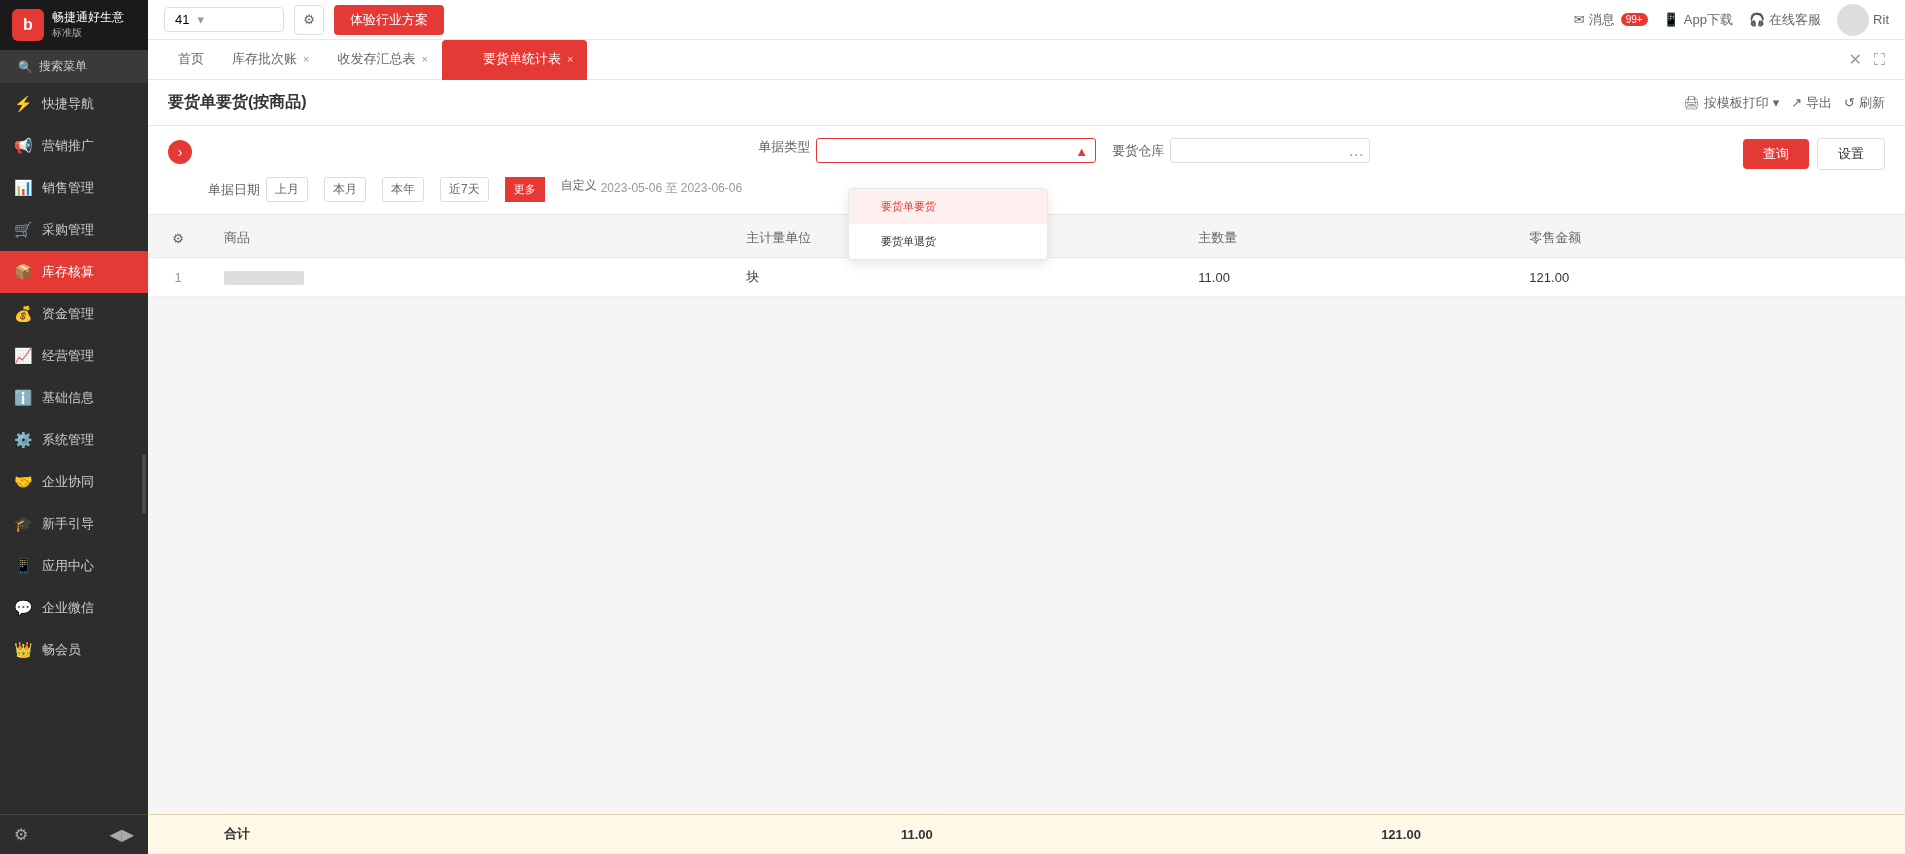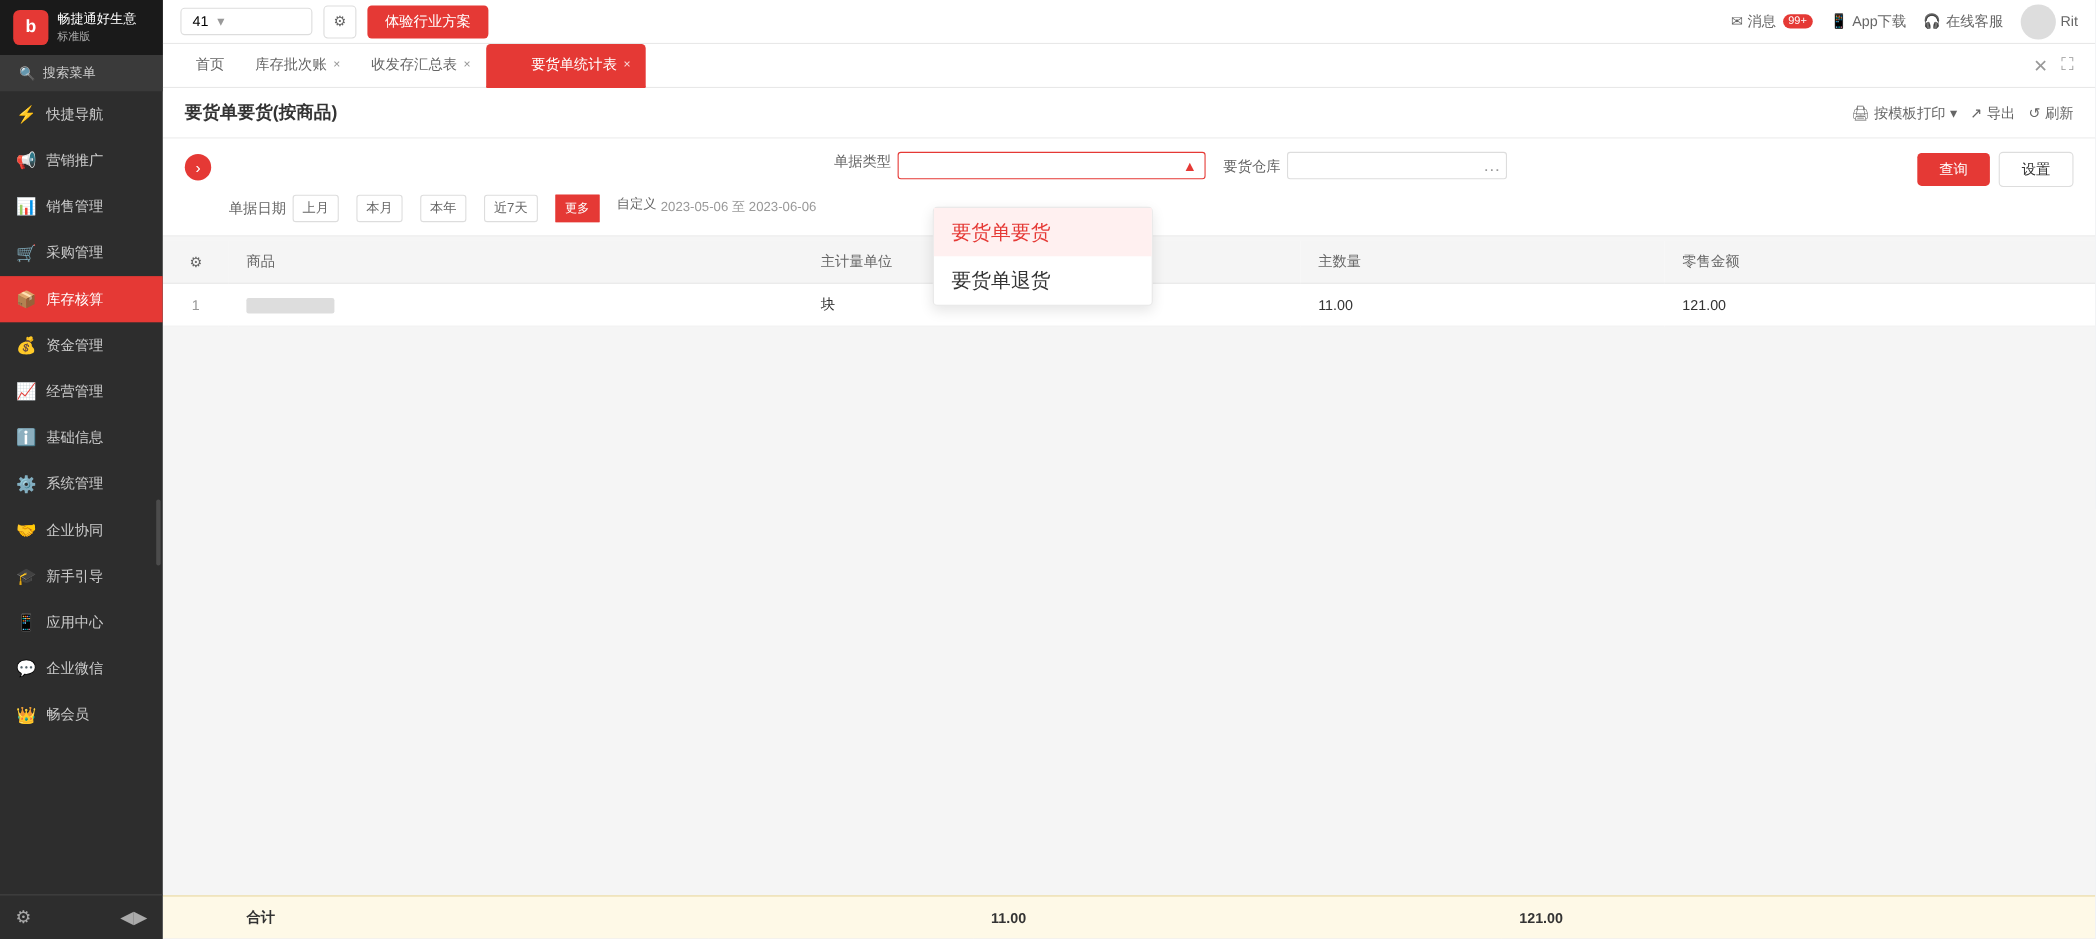--- a/index.html
+++ b/index.html
@@ -265,23 +265,23 @@
       top: 108px;
       left: 700px;
       background: white;
       border: 1px solid #e8e8e8;
       border-radius: 4px;
       box-shadow: 0 4px 12px rgba(0,0,0,0.1);
       z-index: 100;
       min-width: 200px;
     }
     .dropdown-item {
-      padding: 10px 16px;
-      cursor: pointer;
-      font-size: 18px;
+      padding: 10px 32px;
+      cursor: pointer;
+      font-size: 11px;
       color: #333;
     }
     .dropdown-item.selected { background: #fff0f0; color: #e53935; }
 
     
     .table-wrapper {
       background: #fff;
       margin-top: 4px;
     }
     table {

